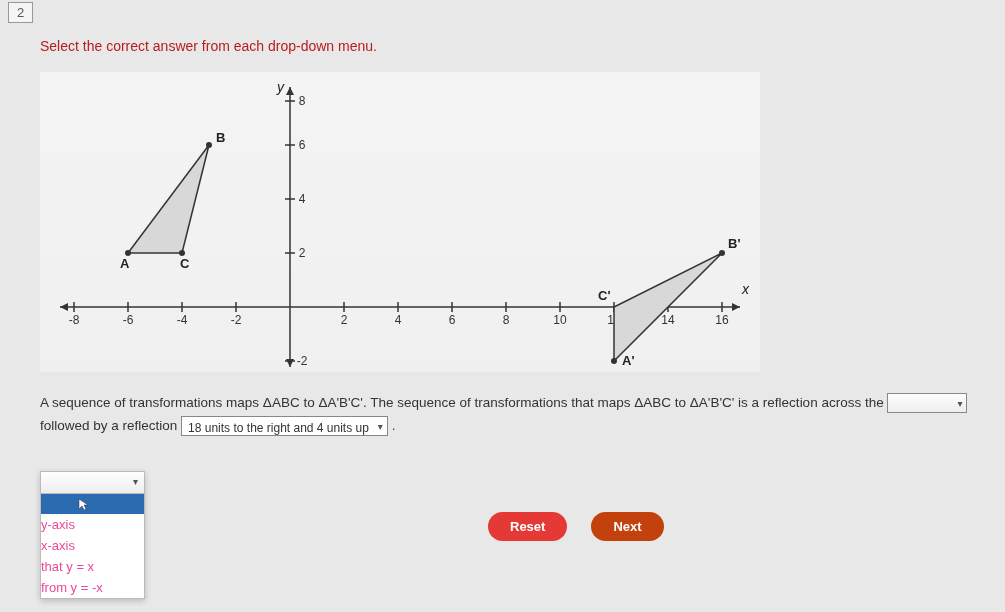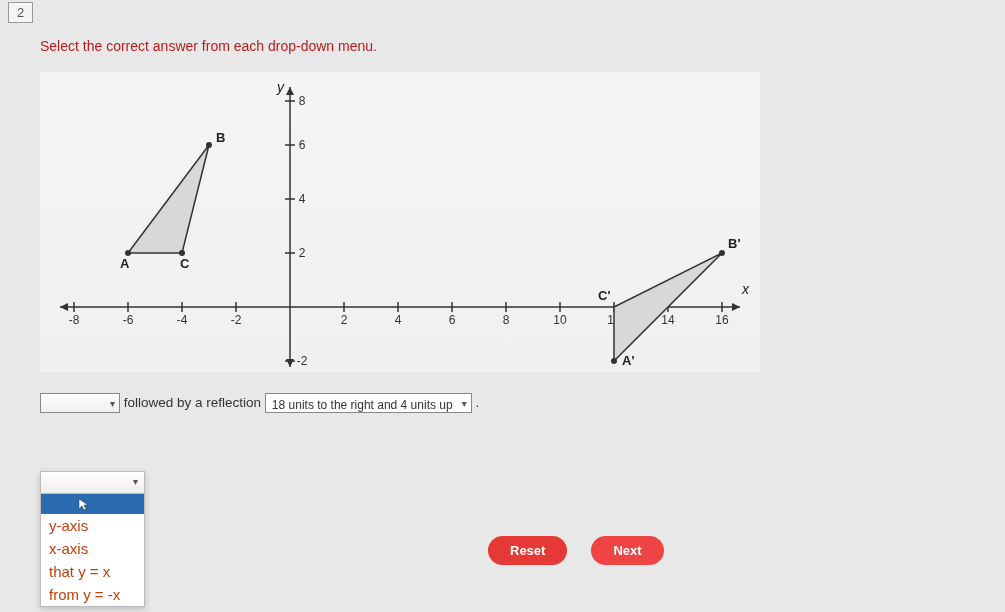--- a/index.html
+++ b/index.html
@@ -103,43 +103,43 @@
       background: #2b6cb0;
       position: relative;
     }
     .cursor-icon {
       position: absolute;
       left: 36px;
       top: 4px;
       color: #fff;
     }
     .dropdown-item {
-      padding: 3px 8px;
-      font-size: 15px;
-      color: #c2410c;
+      padding: 3px 0;
+      font-size: 13px;
+      color: #ec4899;
       cursor: pointer;
     }
     .buttons-row {
       position: absolute;
       left: 488px;
-      top: 536px;
+      top: 512px;
       display: flex;
       gap: 24px;
     }
     .btn {
       border: none;
       border-radius: 18px;
       padding: 7px 22px;
       font-size: 13px;
       font-weight: bold;
       color: #fff;
       cursor: pointer;
     }
     .btn-reset { background: #e53935; }
-    .btn-next { background: #ef4444; }
+    .btn-next { background: #c2410c; }
   </style>
 </head>
 <body>
 
 <div class="question-number">2</div>
 
 <div class="content">
   <div class="instruction">Select the correct answer from each drop-down menu.</div>
 
   <div class="graph-container">
@@ -207,20 +207,21 @@
       <polygon class="triangle" points="574,289 682,181 574,235"></polygon>
       <circle class="point-dot" cx="574" cy="289" r="3"></circle>
         <text class="point-label" x="582" y="293">A'</text>
       <circle class="point-dot" cx="682" cy="181" r="3"></circle>
         <text class="point-label" x="688" y="176">B'</text>
       <text class="point-label" x="558" y="228">C'</text>
     </svg>
   </div>
 
   <div class="answer-text">
+    <span>A sequence of transformations maps ΔABC to ΔA'B'C'. The sequence of transformations that maps ΔABC to ΔA'B'C' is a reflection across the</span>
     <span class="inline-select empty">
       <span></span>
       <span class="chevron">▾</span>
     </span>
     <span>followed by a reflection</span>
     <span class="inline-select">
       <span>18 units to the right and 4 units up</span>
       <span class="chevron">▾</span>
     </span>
     <span>.</span>

